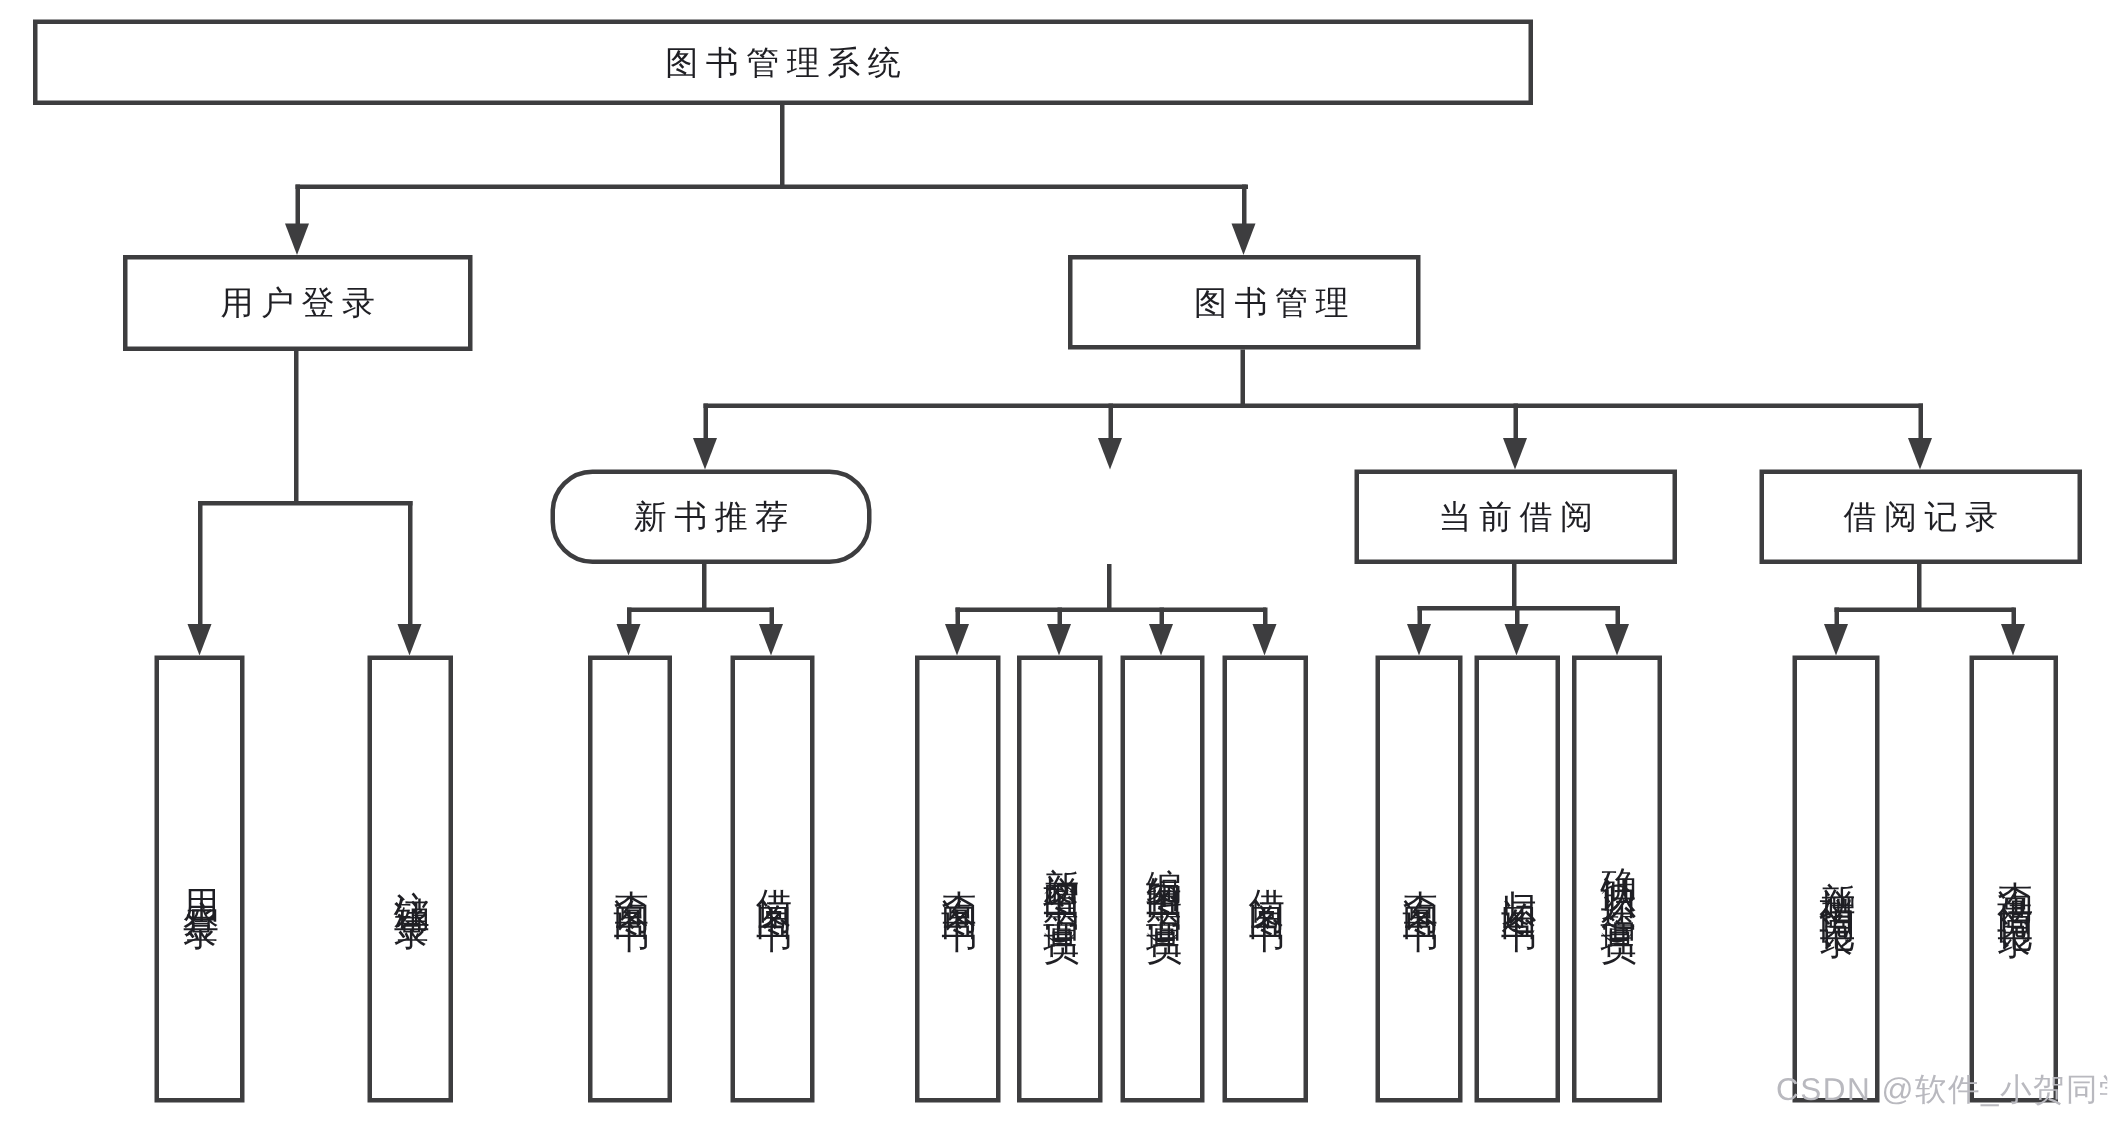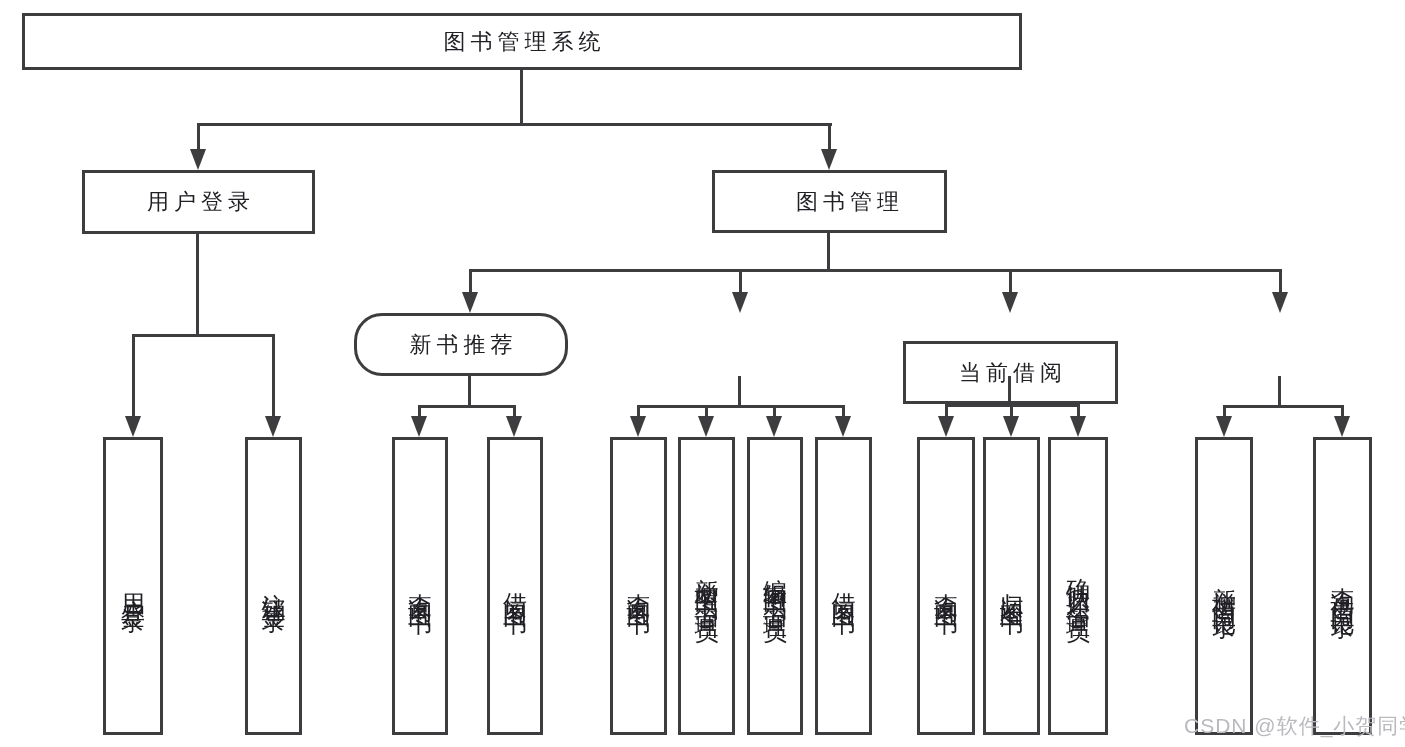--- a/index.html
+++ b/index.html
@@ -105,25 +105,28 @@
     </div>
   <div class="arrow" style="left:1002px;top:269px;height:44px;">
       <div class="stem"></div>
       <div class="head"></div>
     </div>
   <div class="arrow" style="left:1272px;top:269px;height:44px;">
       <div class="stem"></div>
       <div class="head"></div>
     </div>
 
-  <div class="hbox" style="left:354px;top:313px;width:214px;height:63px;border-radius:28px;">
+  <div class="hbox" style="left:367px;top:313px;width:214px;height:63px;border-radius:28px;">
     <span>新书推荐</span>
   </div>
-  <div class="hbox" style="left:903px;top:313px;width:215px;height:63px;margin-top:28px;">
+  <div class="hbox" style="left:903px;top:313px;width:215px;height:63px;">
     <span>当前借阅</span>
+  </div>
+  <div class="hbox" style="left:1173px;top:313px;width:215px;height:63px;">
+    <span>借阅记录</span>
   </div>
 
   <div class="vline" style="left:468px;top:376px;height:31px;"></div>
   <div class="hline" style="left:418px;top:405px;width:98px;"></div>
   <div class="arrow" style="left:411px;top:405px;height:32px;">
       <div class="stem"></div>
       <div class="head"></div>
     </div>
   <div class="arrow" style="left:506px;top:405px;height:32px;">
       <div class="stem"></div>

